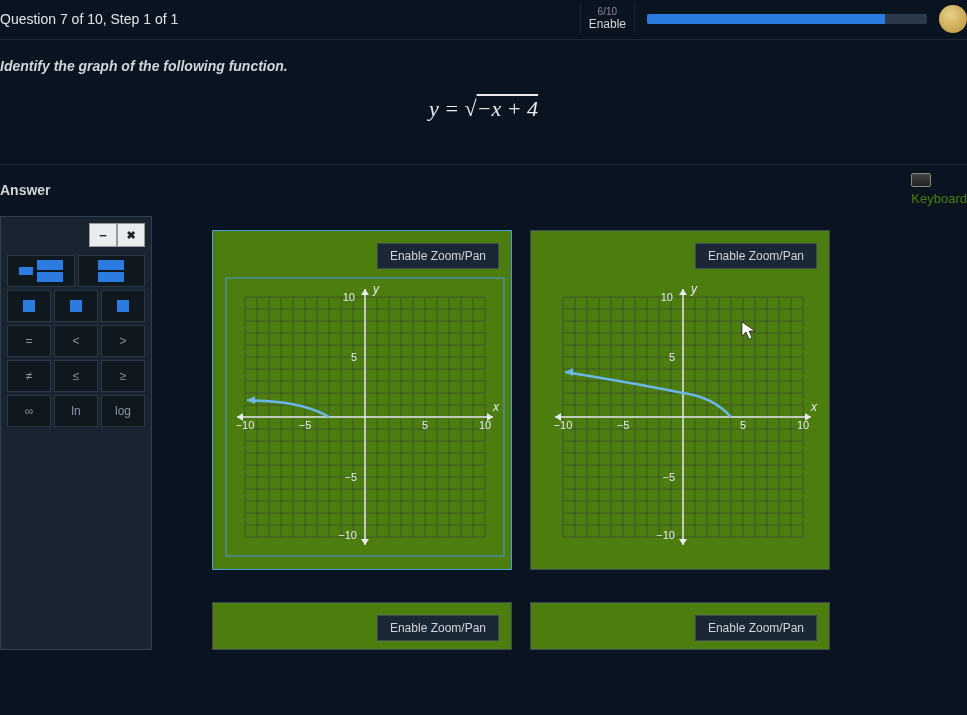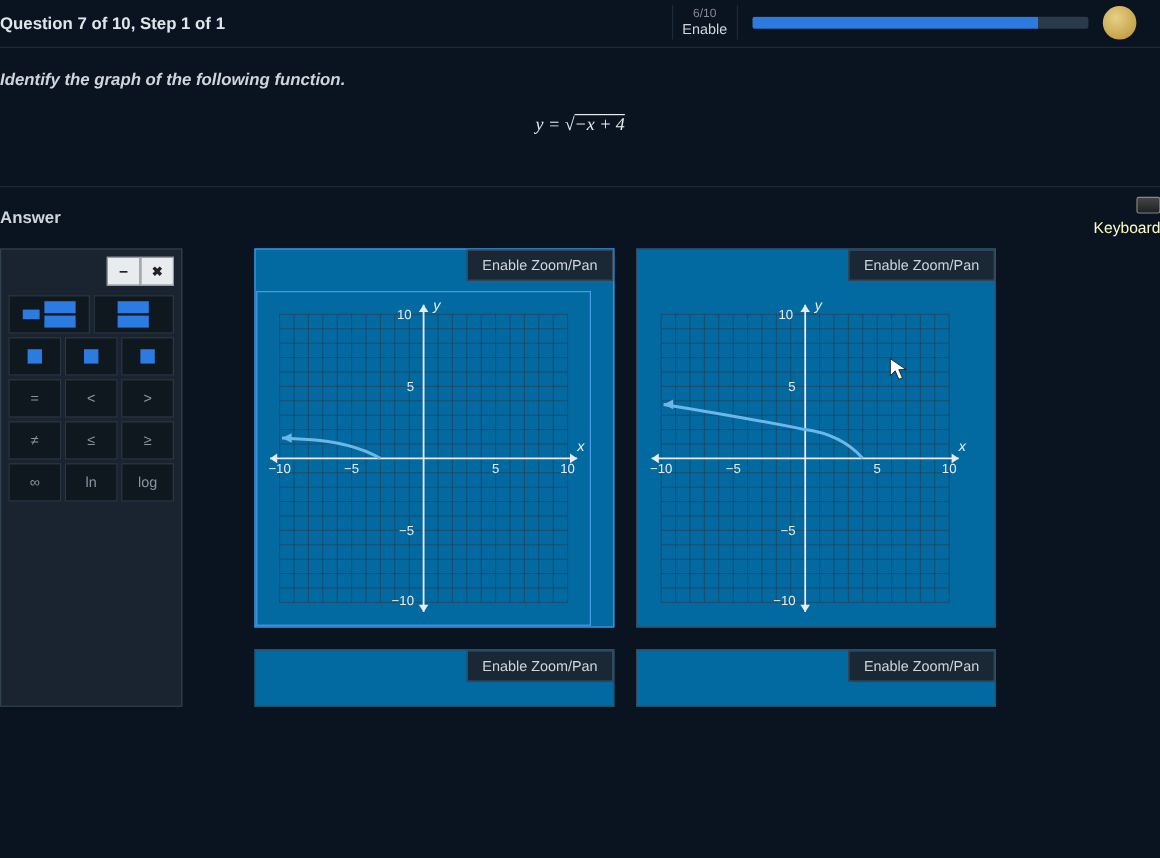--- a/index.html
+++ b/index.html
@@ -13,29 +13,29 @@
       position: relative;
     }
     .header {
       display: flex;
       justify-content: space-between;
       align-items: center;
       padding: 4px 0 6px 0;
       border-bottom: 1px solid #1a2838;
     }
     .question-label {
-      font-weight: bold;
+      font-weight: normal;
       font-size: 14px;
       color: #e0e5eb;
     }
     .header-right {
       display: flex;
       align-items: center;
       gap: 12px;
-      padding-right: 20px;
+      padding-right: 0;
     }
     .score-box {
       text-align: center;
       font-size: 12px;
       padding: 2px 8px;
       border-left: 1px solid #1a2838;
       border-right: 1px solid #1a2838;
     }
     .progress-bar {
       width: 280px;
@@ -56,44 +56,44 @@
       background: radial-gradient(circle at 40% 35%, #e8d088, #b89030);
     }
     .prompt {
       padding: 18px 0 12px 0;
       font-size: 14px;
       font-weight: bold;
       font-style: italic;
     }
     .equation {
       text-align: center;
-      font-size: 15px;
+      font-size: 22px;
       font-style: italic;
       font-family: 'Times New Roman', serif;
       padding: 10px 0 28px 0;
       color: #e8ecf0;
     }
     .sqrt-sym { position: relative; }
     .sqrt-bar { text-decoration: overline; }
     .answer-bar {
       display: flex;
       justify-content: space-between;
       align-items: center;
       border-top: 1px solid #1a2838;
       padding: 8px 0 4px 0;
       margin-top: 14px;
     }
     .answer-label { font-weight: bold; font-size: 14px; }
     .keyboard-link {
-      color: #fef9c3;
+      color: #4d7c0f;
       font-size: 13px;
       cursor: pointer;
       display:flex;
       flex-direction: column;
-      align-items: flex-end;
+      align-items: flex-start;
       gap:4px;
     }
     .kbd-icon{
       width:20px;height:14px;border:1px solid #888;border-radius:2px;
       background:linear-gradient(#444,#222);
     }
     .main-row {
       display: flex;
       gap: 40px;
       padding-top: 6px;
@@ -151,23 +151,24 @@
     .frac-cell .stack div{width:26px;height:10px;background:#2c7be0;}
     .graphs-area {
       flex: 1;
       display: grid;
       grid-template-columns: repeat(2, 300px);
       gap: 18px;
       padding-left: 20px;
     }
     .graph-panel {
       border: 1px solid #3a4a5a;
-      padding: 0;
-      background: #0369a1;
+      padding: 12px;
+      background: #4d7c0f;
       position: relative;
+      margin-top: 14px;
     }
     .graph-panel.selected {
       border: 1px solid #4a9ae8;
     }
     .enable-btn {
       float: right;
       background: #1a2836;
       border: 1px solid #3a4a5a;
       color: #d0d5db;
       font-size: 12px;

